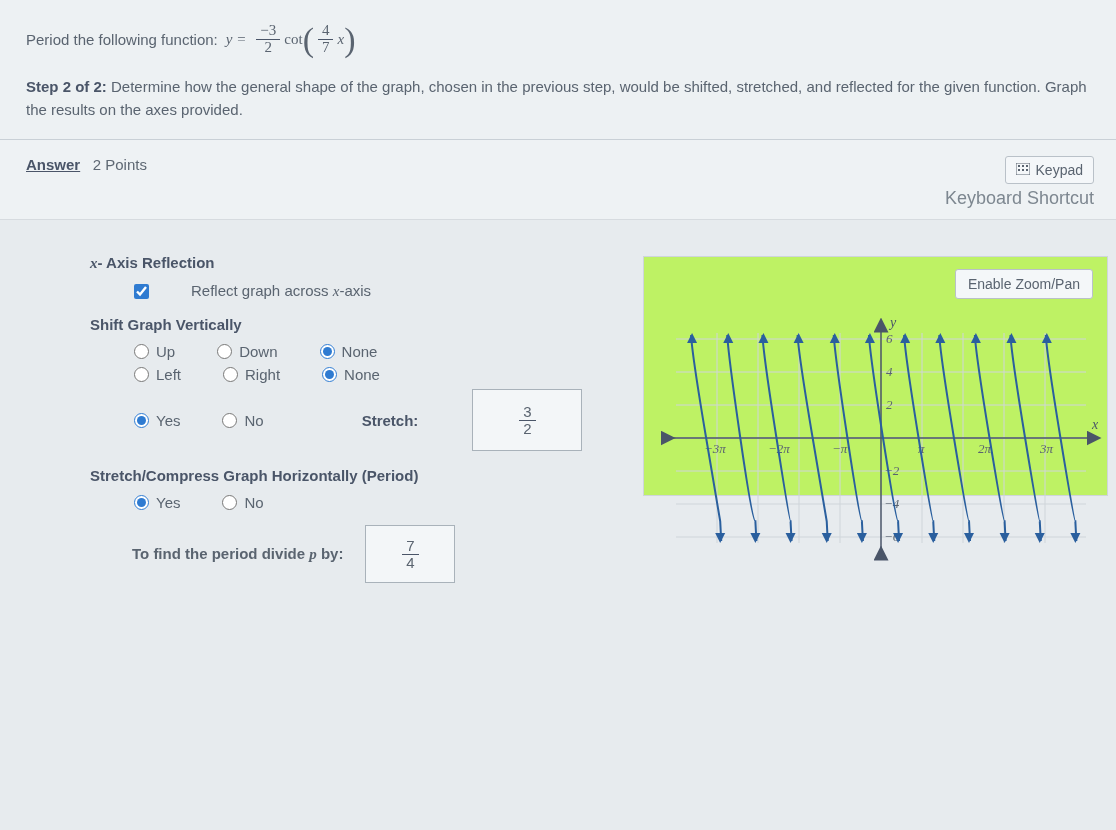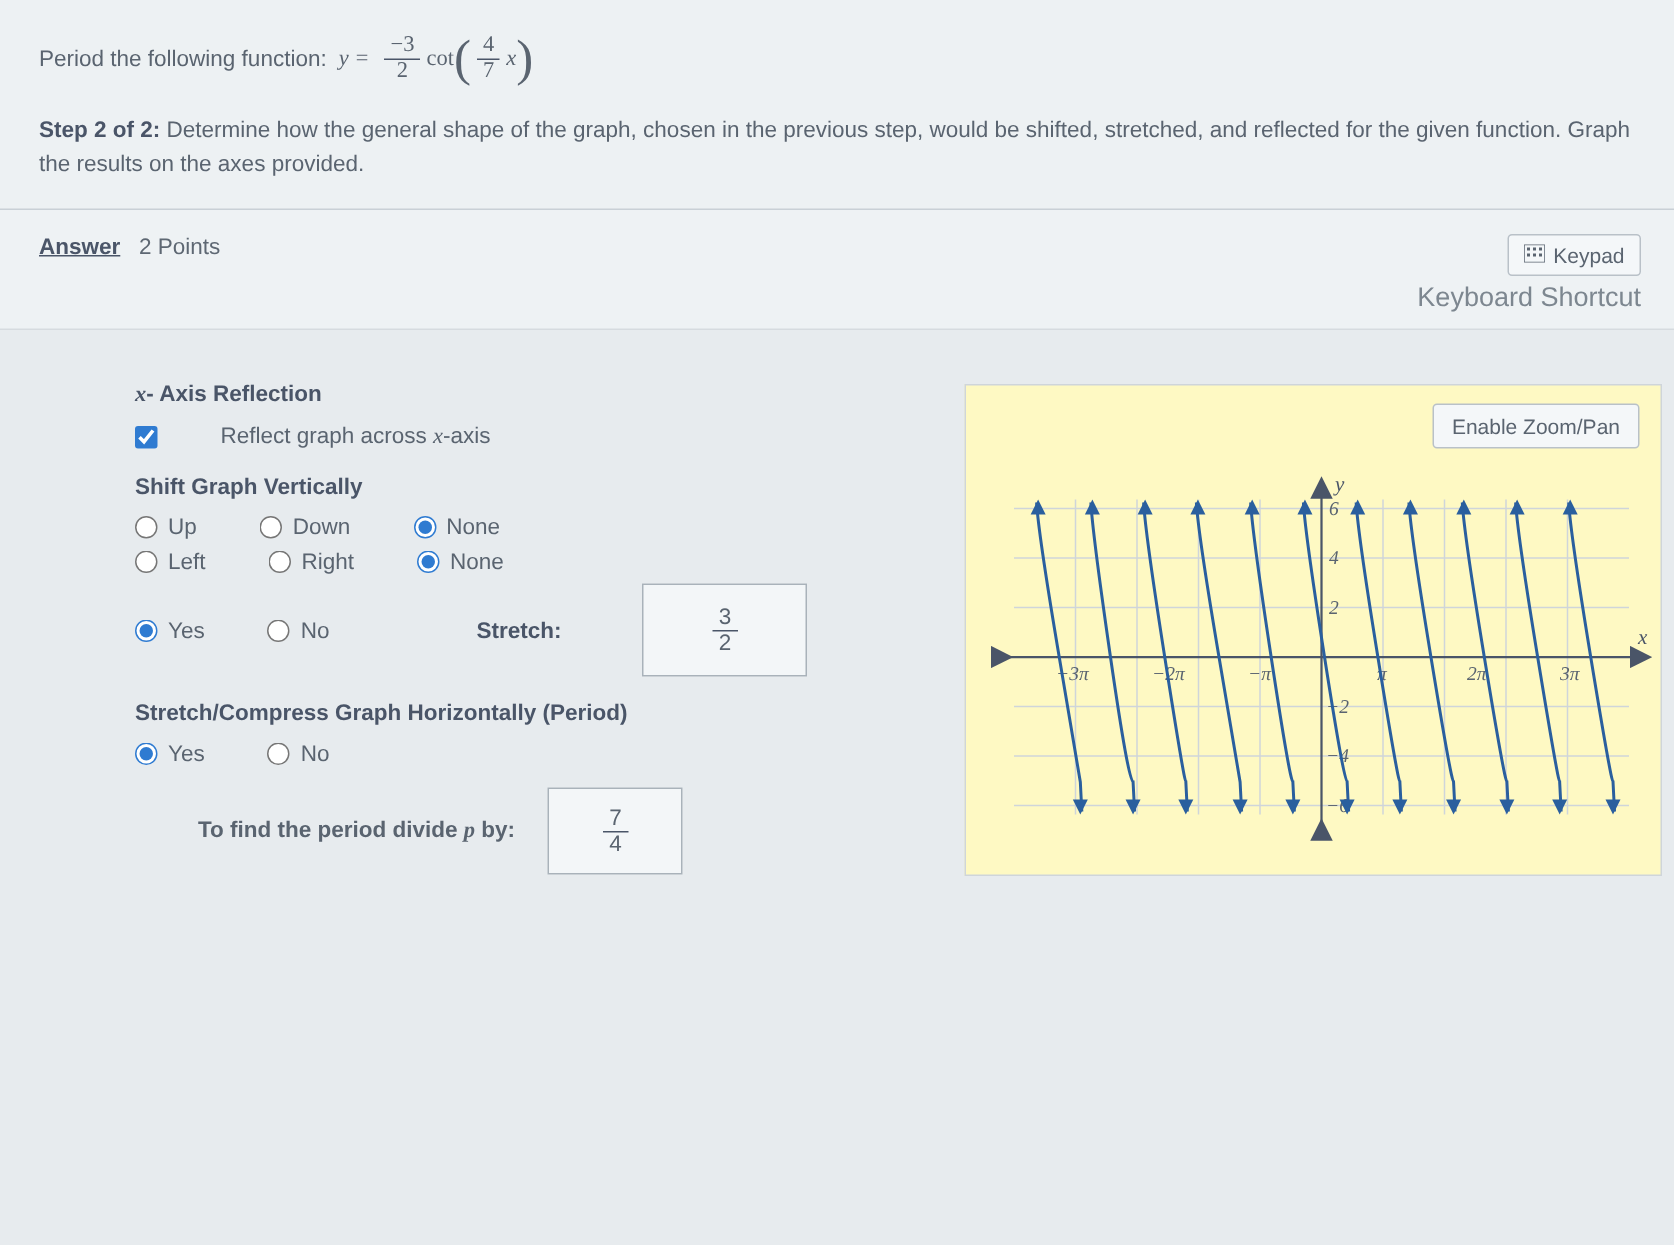--- a/index.html
+++ b/index.html
@@ -39,36 +39,36 @@
     border: 1px solid #b9c1c8; background: #f4f7f9;
     padding: 5px 10px; border-radius: 3px; color: #5a6470;
     font-size: 14px;
   }
   .kb-shortcut { color: #7d8790; font-size: 18px; margin-top: 4px; }
 
   .body-area { display: flex; padding: 18px 8px 0 90px; gap: 18px;}
   .controls { width: 540px; }
   .section-title { font-weight: 700; color: #4a5568; margin: 16px 0 10px 0; }
   .italic-var { font-style: italic; font-family: Georgia, serif;}
-  .row { display: flex; align-items: center; gap: 42px; margin-bottom: 6px; color:#5a6470; }
+  .row { display: flex; align-items: center; gap: 42px; margin-bottom: 6px; color:#5a6470;margin-left:44px; }
   .row label { display: inline-flex; align-items: center; gap: 7px; }
   input[type=radio], input[type=checkbox]{ width:15px; height:15px; accent-color:#2f7bd1; }
   .factor-box {
     border: 1px solid #a9b2ba; width: 110px; height: 62px;
     display: inline-flex; align-items: center; justify-content: center;
     margin-left: 12px; background:#f3f6f8;
   }
   .factor-row { display:flex; align-items:center; }
   .factor-row .lbl { margin-left: 56px; font-weight:600; color:#4a5568;}
   .indent { margin-left: 42px; }
   .to-find { display:flex; align-items:center; gap:10px; }
 
   .graph-panel {
-    border: 1px solid #cfd5da; background: #fef9c3;
-    width: 470px; height: 328px; position: relative; margin-top:18px;
+    border: 1px solid #cfd5da; background: #bef264;
+    width: 470px; height: 240px; position: relative; margin-top:18px;
   }
   .zoom-btn {
     position: absolute; top: 12px; right: 14px;
     border: 1px solid #b9c1c8; background: #f4f7f9;
     padding: 6px 12px; border-radius: 3px; color:#5a6470; font-size:14px;
   }
   svg.plot { position:absolute; top:56px; left:12px; }
   .axis-lbl { font: italic 14px Georgia; fill:#4a5568;}
   .tick-lbl { font: italic 13px Georgia; fill:#5a6470;}
   .curve { stroke:#2a5f9e; stroke-width:2; fill:none;}

